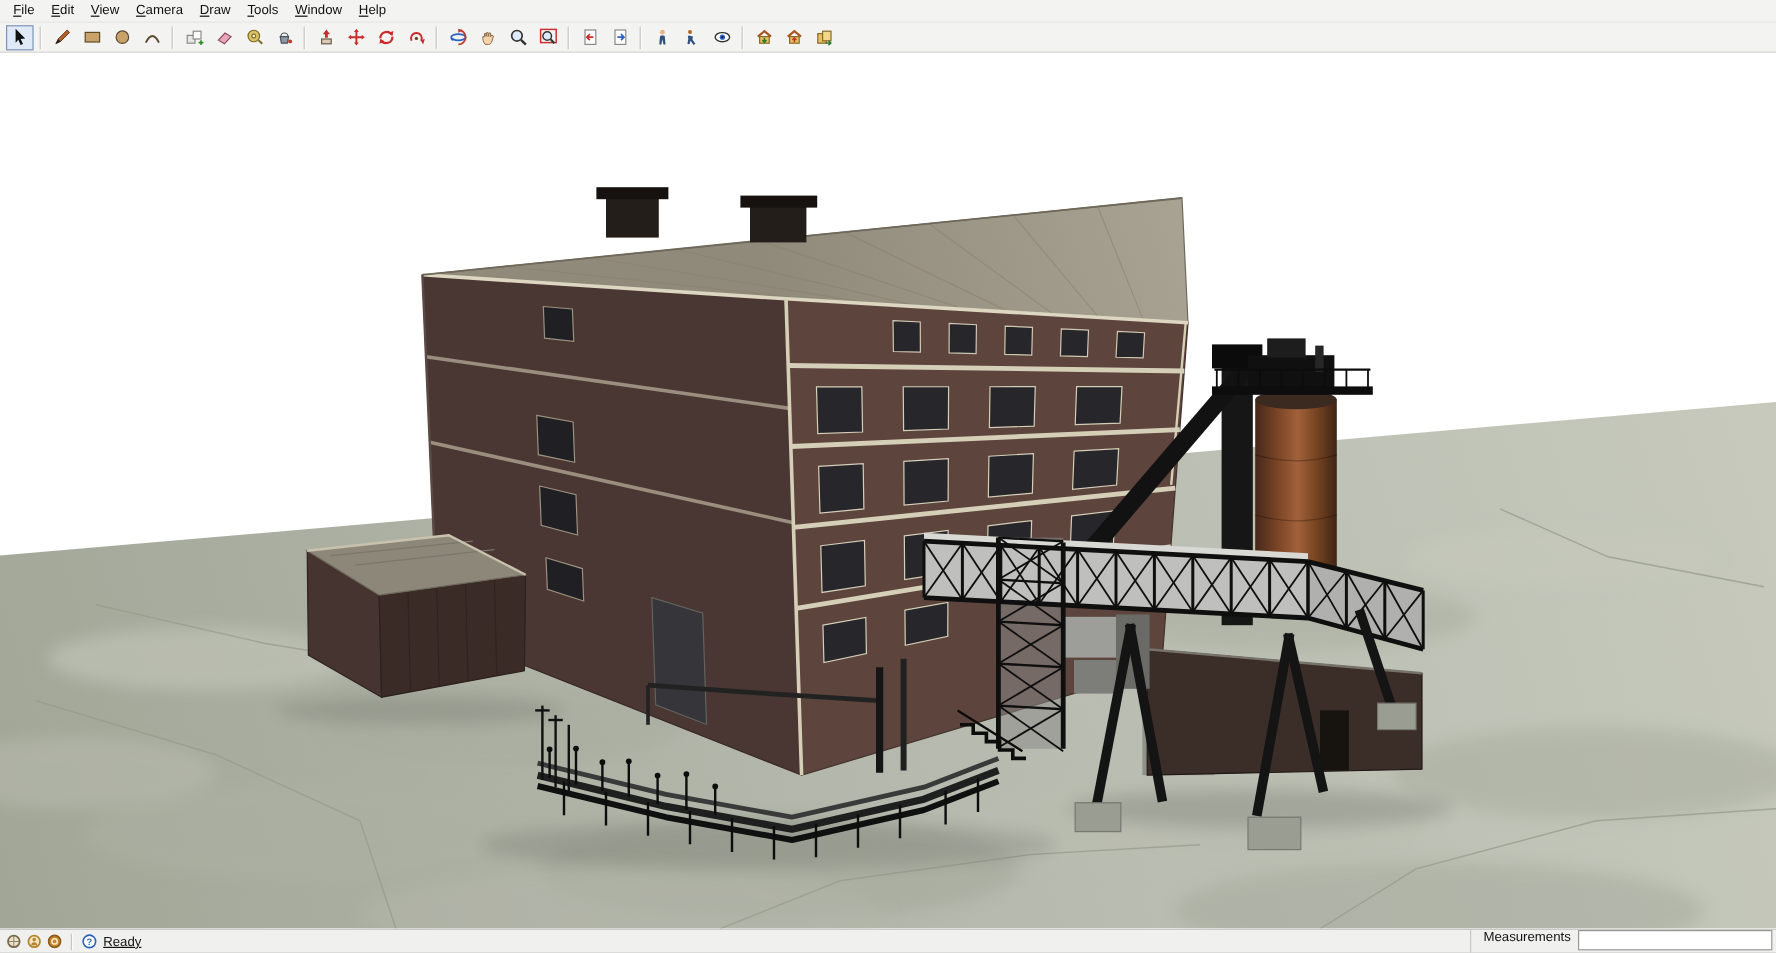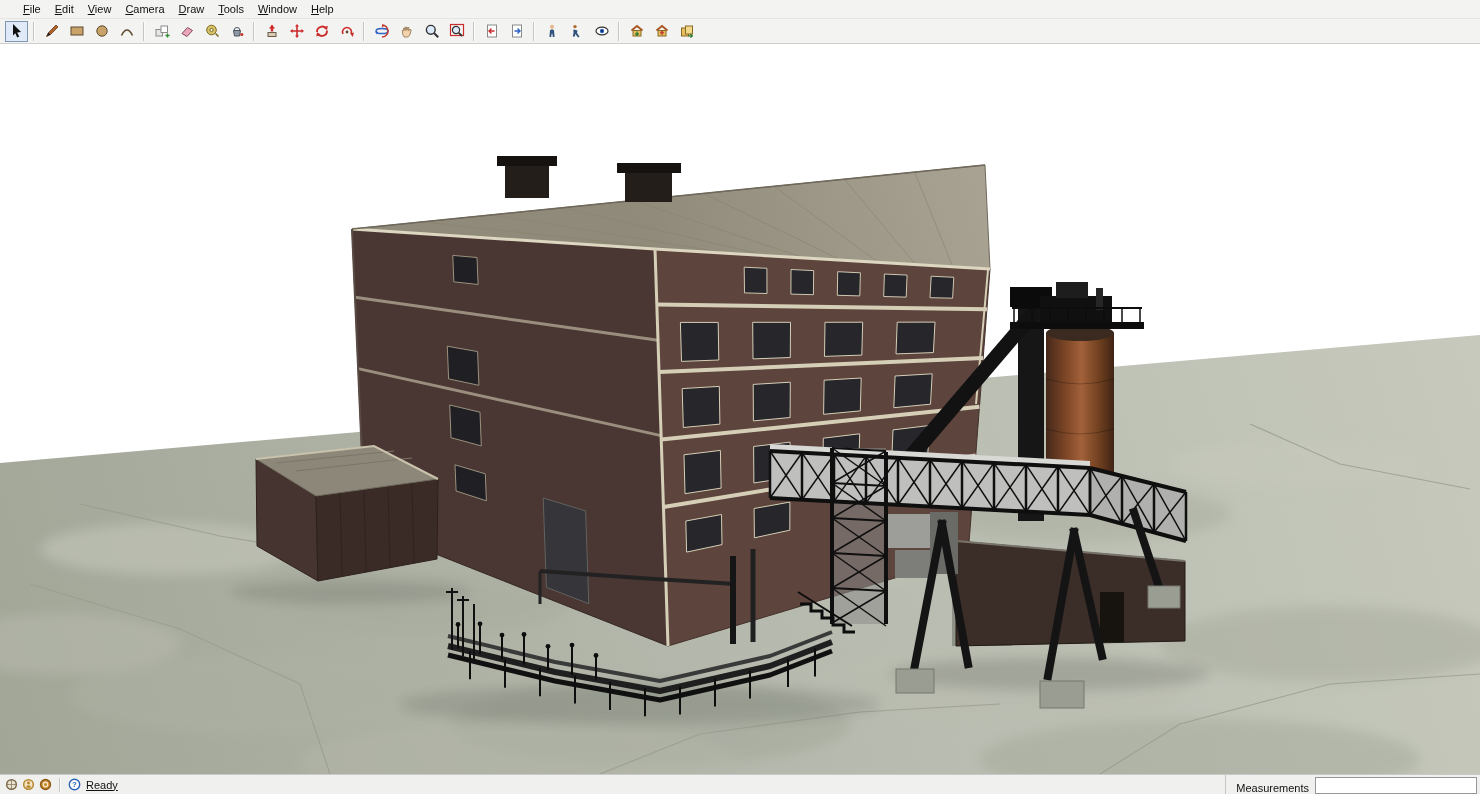--- a/index.html
+++ b/index.html
@@ -1,19 +1,19 @@
 <!DOCTYPE html>
 <html><head>
 <meta charset="utf-8">
 <style>
   html,body{margin:0;padding:0;background:#777;}
   .app{width:1480px;height:794px;background:#fff;font-family:"Liberation Sans",sans-serif;
        font-size:11px;color:#111;display:flex;flex-direction:column;overflow:hidden;position:relative;}
   
-  .menubar{height:18px;background:#f3f3f1;display:flex;align-items:center;padding-left:16px;
+  .menubar{height:18px;background:#f3f3f1;display:flex;align-items:center;padding-left:4px;
            border-bottom:1px solid #e4e4e2;flex:0 0 auto;}
   .menu-item{padding:2px 7px;cursor:default;white-space:nowrap;}
   .menu-item u{text-decoration:underline;}
   
   .toolbar{height:24px;background:#f3f3f1;display:flex;align-items:center;padding-left:4px;
            border-bottom:1px solid #cfcfcd;flex:0 0 auto;}
   .tbtn{width:23px;height:21px;display:flex;align-items:center;justify-content:center;
         background:transparent;border:1px solid transparent;padding:0;margin:0 1px;cursor:default;}
   .tbtn.active{border:1px solid #7f95b4;background:#dfe9f7;}
   .tbtn svg{width:16px;height:16px;display:block;}
@@ -21,21 +21,21 @@
   
   .viewport{flex:1 1 auto;position:relative;background:#fff;overflow:hidden;}
   .viewport svg{display:block;}
   
   .statusbar{height:19px;background:#f0f0ee;border-top:1px solid #c9c9c7;display:flex;
              align-items:center;padding:0 3px;flex:0 0 auto;}
   .sicon{width:15px;height:15px;display:flex;align-items:center;justify-content:center;margin:0 1px;}
   .sicon svg{width:13px;height:13px;display:block;}
   .ssep{width:0;height:14px;border-left:1px solid #c6c6c4;border-right:1px solid #fbfbfa;margin:0 5px;}
   .ready{margin-left:3px;text-decoration:underline;}
-  .meas{margin-left:auto;display:flex;align-items:flex-end;height:100%;
+  .meas{margin-left:auto;display:flex;align-items:flex-start;height:100%;
         border-left:1px solid #c6c6c4;padding-left:10px;}
   .meas label{margin-right:6px;}
   .meas input{width:154px;height:15px;border:1px solid #979797;background:#fff;
               font:11px "Liberation Sans",sans-serif;padding:0 3px;}
 </style>
 </head>
 <body>
 
 <div class="app">
 

